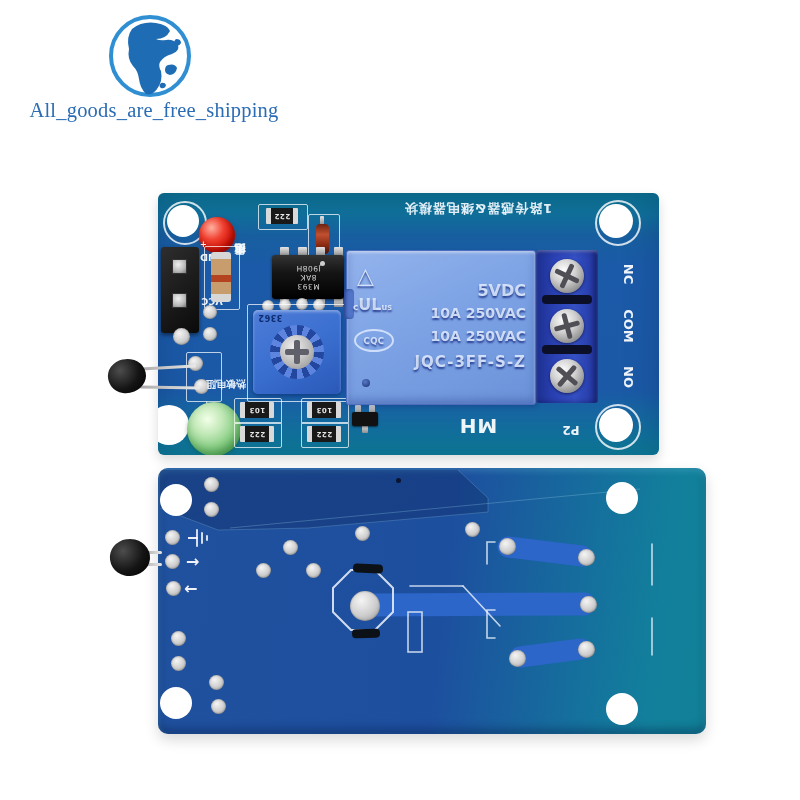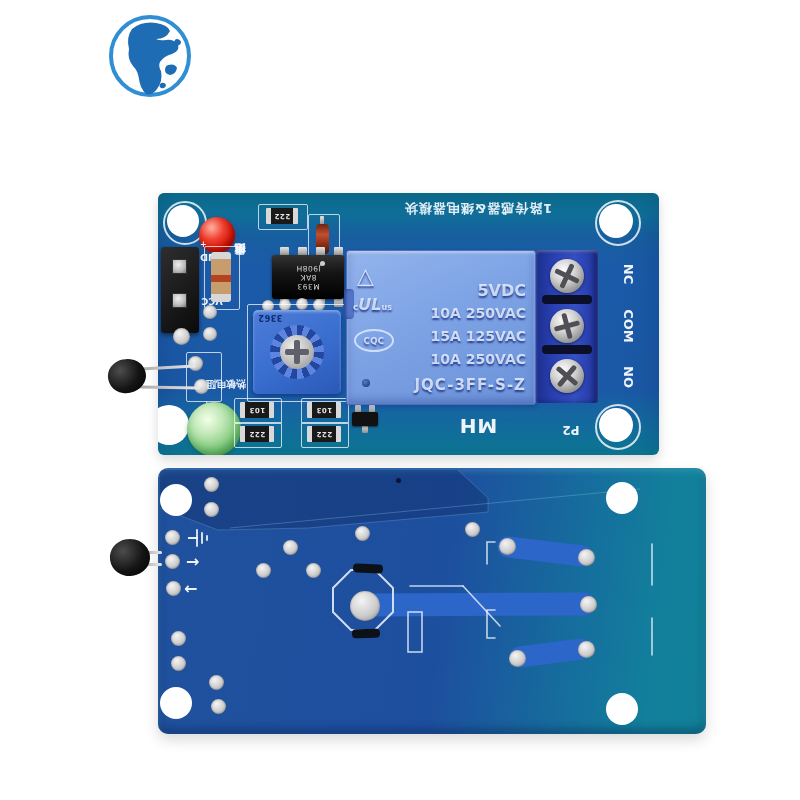--- a/index.html
+++ b/index.html
@@ -97,20 +97,21 @@
 <div class="abs" style="left:0;top:0;width:310px;height:135px">
   <svg class="abs" style="left:106px;top:13px" width="88" height="86" viewBox="0 0 88 86">
     <circle cx="44" cy="43" r="39" fill="#ffffff" stroke="#2f8fd2" stroke-width="4"></circle>
     <g fill="#1e6cb4">
       <path d="M26,16 q10,-8 24,-6 q12,2 14,8 q-4,8 -14,8 q4,2 10,1 q8,-1 12,5 q2,6 -6,9 q-8,2 -12,8 q-2,4 1,9 q2,10 -4,18 q-5,7 -11,5 q-6,-6 -7,-15 q-1,-8 -6,-13 q-6,-7 -4,-17 q-3,-12 3,-20 z"></path>
       <path d="M62,52 q7,-2 9,3 q-1,6 -7,7 q-5,-1 -5,-5 q0,-4 3,-5 z"></path>
       <path d="M55,70 q4,-1 5,2 q-1,4 -5,3 q-3,-2 0,-5 z"></path>
       <path d="M70,26 q5,0 5,4 q-2,4 -6,2 q-2,-4 1,-6 z"></path>
     </g>
   </svg>
+  <div class="abs" id="logo-text">All_goods_are_free_shipping</div>
 </div>
 
 <div class="board" id="front-board">
 
   <div class="abs ring" style="left:5px;top:8px;width:40px;height:40px"></div>
   <div class="abs hole" style="left:9px;top:12px;width:32px;height:32px"></div>
   <div class="abs ring" style="left:437px;top:7px;width:42px;height:42px"></div>
   <div class="abs hole" style="left:441px;top:11px;width:34px;height:34px"></div>
   <div class="abs ring" style="left:437px;top:211px;width:42px;height:42px"></div>
   <div class="abs hole" style="left:441px;top:215px;width:34px;height:34px"></div>
@@ -207,27 +208,26 @@
 
   <div class="abs sk flip" style="left:296px;top:221px;width:48px;font-size:20px;letter-spacing:1px;text-align:center">MH</div>
 
   <div class="abs cn" id="title-cn">1路传感器&amp;继电器模块</div>
 
   <div class="abs" id="relay">
     <div id="relay-notch"></div>
     <div id="relay-text">
       <div class="relay-ink v">5VDC</div>
       <div class="relay-ink r">10A 250VAC</div>
-      <div class="relay-ink r">15A 125VAC</div>
       <div class="relay-ink r">10A 250VAC</div>
       <div class="relay-ink m">JQC-3FF-S-Z</div>
     </div>
     <div class="abs relay-ink" style="left:10px;top:12px;font-size:22px">△</div>
     <div class="abs relay-ink" style="left:6px;top:44px">
-      <span style="font-size:9px">c</span><span style="font-size:16px;font-style:italic">UL</span><span style="font-size:8px">us</span>
+      <span style="font-size:9px">c</span><span style="font-size:16px;">UL</span><span style="font-size:8px">us</span>
     </div>
     <div class="abs relay-ink" style="left:7px;top:78px">
       <div id="cqc-oval">CQC</div>
     </div>
     <div class="abs" style="left:15px;top:128px;width:8px;height:8px;border-radius:50%;background:radial-gradient(circle at 40% 35%,#5a78c8,#24folder 80%);background:radial-gradient(circle at 40% 35%,#5a78c8,#243f80 80%)"></div>
   </div>
 
   <div class="abs" id="term-block">
     <div class="gap" style="top:45px"></div>
     <div class="gap" style="top:95px"></div>

